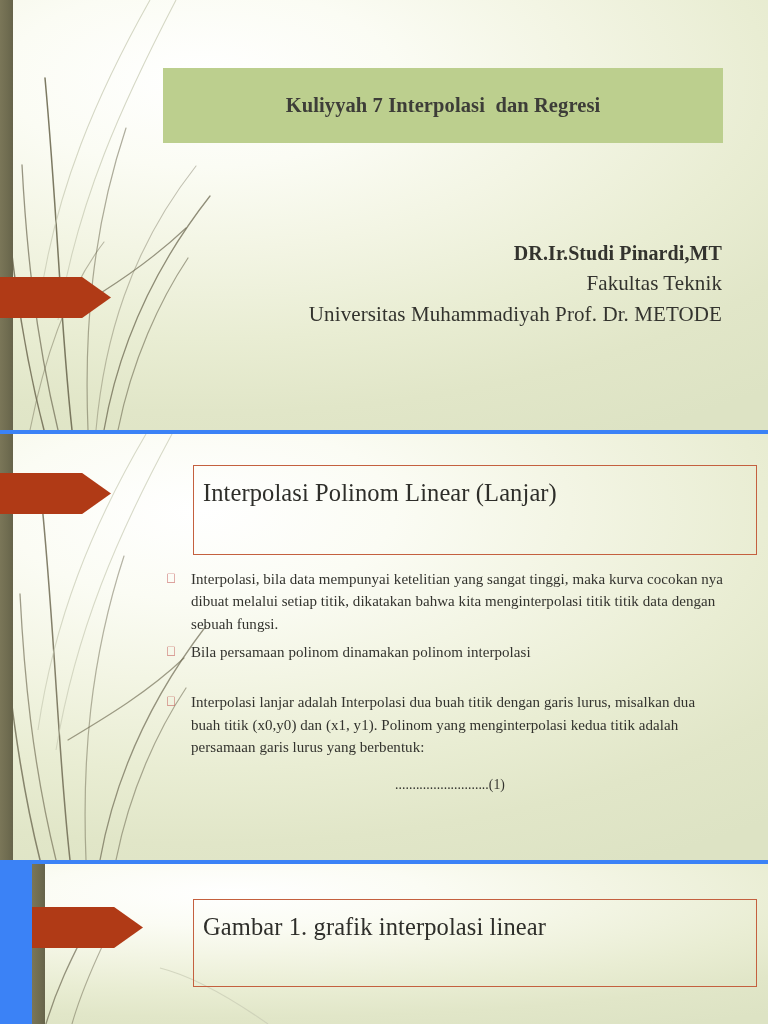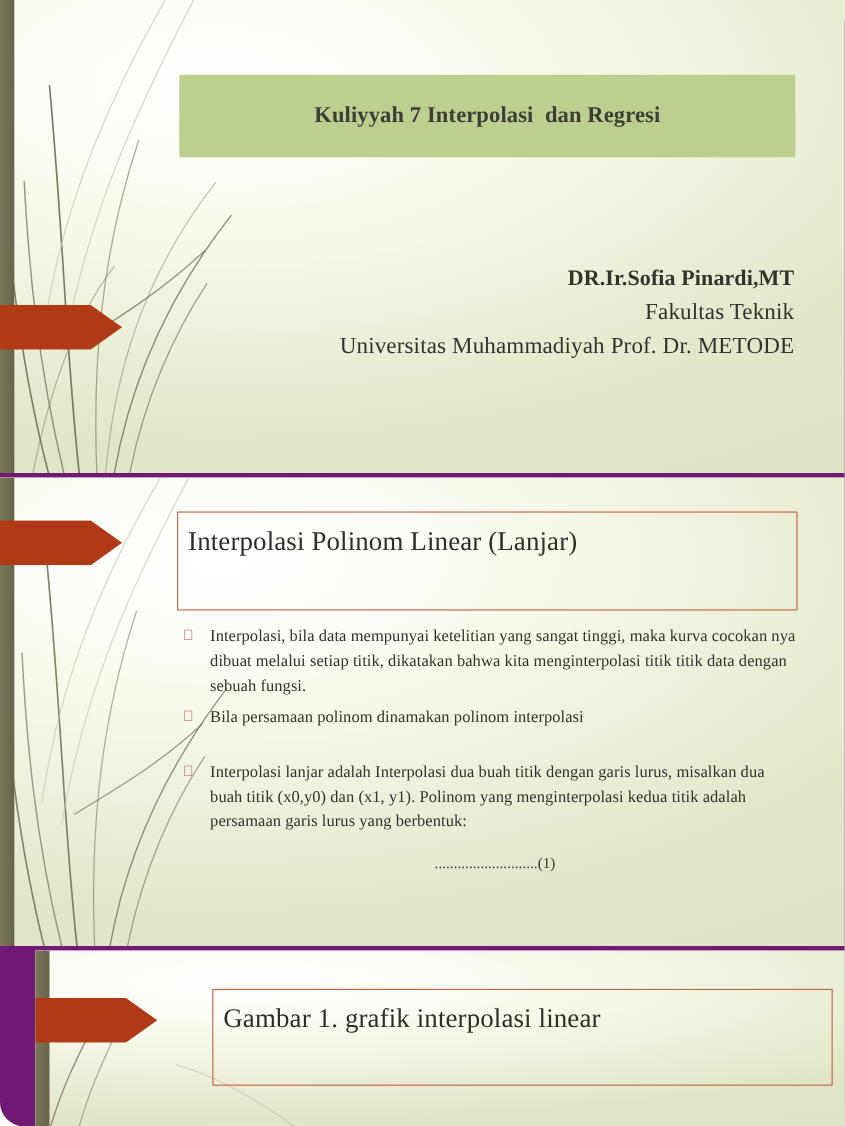--- a/index.html
+++ b/index.html
@@ -11,22 +11,21 @@
     width: 768px;
     height: 1024px;
     font-family: "Liberation Serif", "DejaVu Serif", serif;
     overflow: hidden;
   }
 
   #page {
     position: relative;
     width: 768px;
     height: 1024px;
-    background: #701a75;
-    border-radius: 22px;
+    background: #3b82f6;
   }
 
   
   .slide {
     position: absolute;
     left: 0;
     width: 768px;
     overflow: hidden;
     background:
       radial-gradient(115% 95% at 26% 18%,
@@ -117,21 +116,21 @@
   .heading-box {
     position: absolute;
     left: 161px;
     width: 564px;
     border: 1.4px solid #c4603f;
     box-sizing: border-box;
     background: transparent;
     display: flex;
     align-items: flex-start;
   }
-  .heading-box-2 { top: 31px; height: 90px; }
+  .heading-box-2 { top: 31px; height: 90px; margin-left: 32px; }
   .heading-box-3 { top: 35px; height: 88px; }
   .heading-text {
     color: #2e2e2a;
     font-size: 24.5px;
     line-height: 1.2;
     padding: 12px 0 0 9px;
     letter-spacing: 0.1px;
   }
 
   
@@ -200,21 +199,21 @@
 
     <div class="left-band"></div>
 
     <div class="title-box">
       <div class="title-line">Kuliyyah 7 Interpolasi  dan Regresi</div>
     </div>
 
     <div class="arrow arrow-1"></div>
 
     <div class="author-block">
-      <div class="author-name">DR.Ir.Sofia Pinardi,MT</div>
+      <div class="author-name">DR.Ir.Studi Pinardi,MT</div>
       <div class="author-line">Fakultas Teknik</div>
       <div class="author-line">Universitas Muhammadiyah Prof. Dr. METODE</div>
     </div>
   </div>
 
   <div class="slide slide-2">
 
     <svg class="grass" width="280" height="426" viewBox="0 0 280 426">
       <g fill="none" stroke="#6e6a52" stroke-linecap="round">
         <path d="M40 426 C 16 330, 6 232, 0 152" stroke-width="1.5" opacity="0.8"></path>

